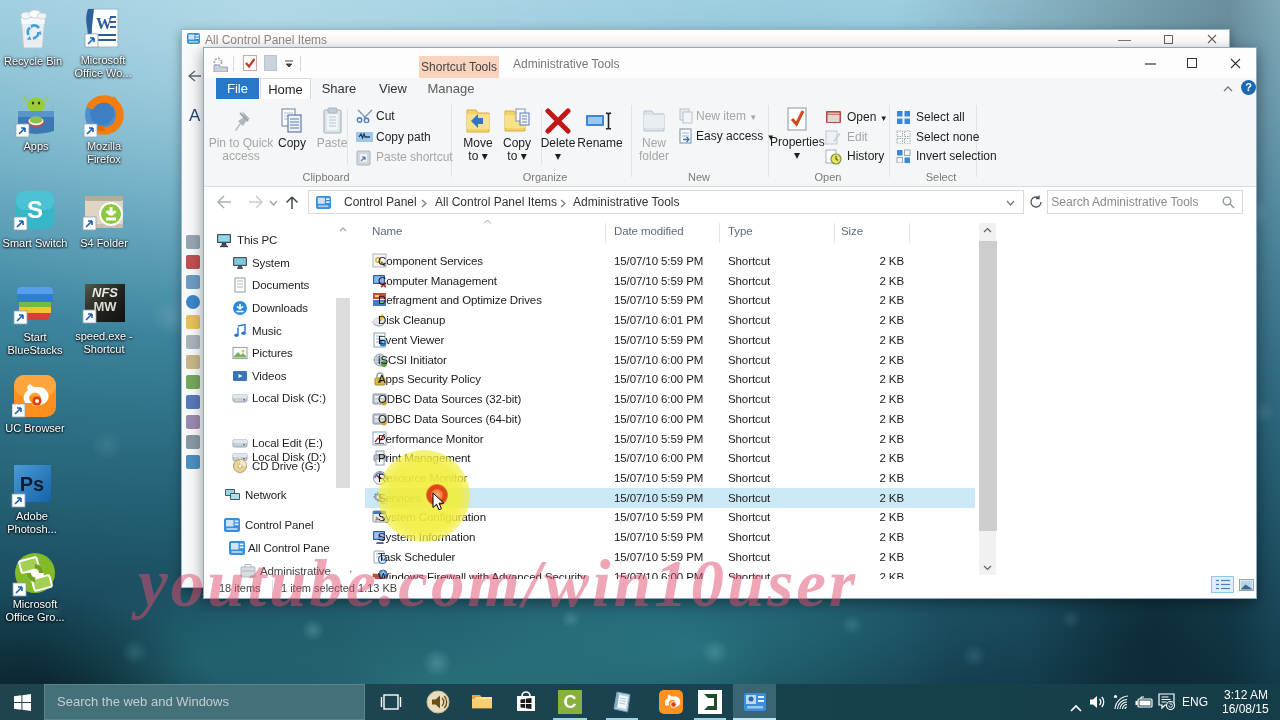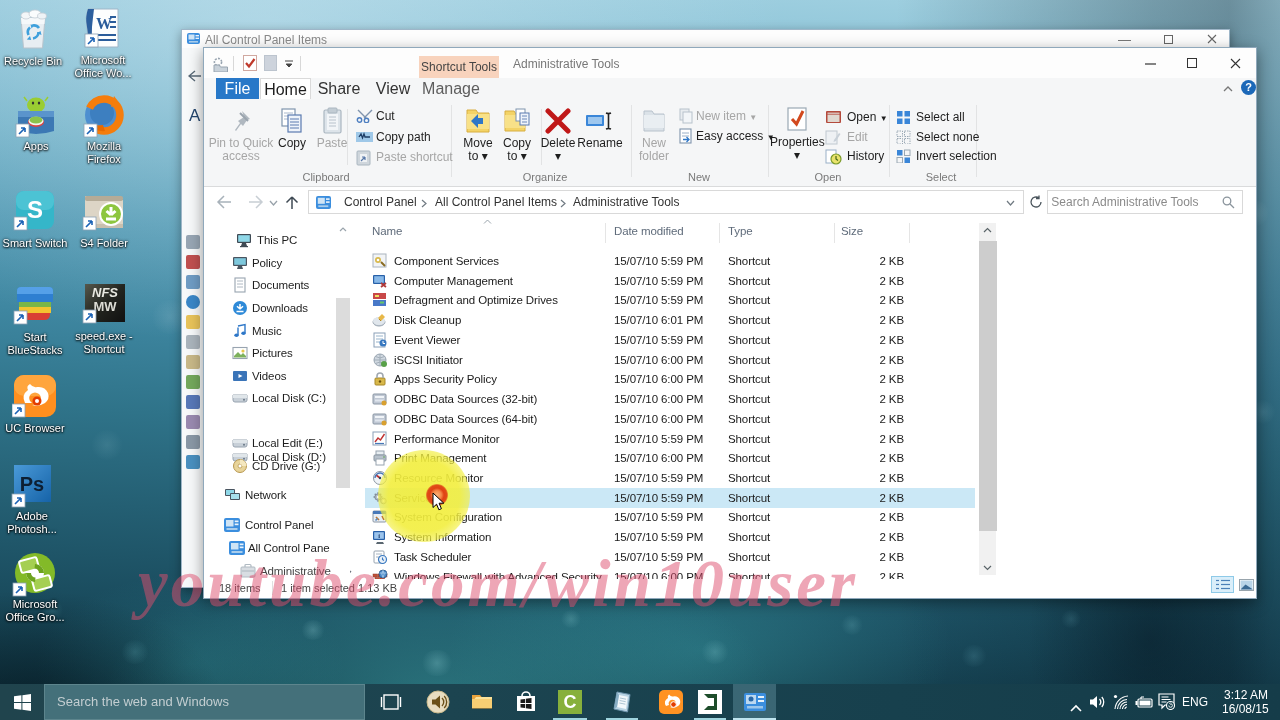--- a/index.html
+++ b/index.html
@@ -25,21 +25,21 @@
 
 
 #bgwin { position:absolute; left:181px; top:29px; width:1049px; height:559px; background:#f7f9fa; border:1px solid #9eb6c8; box-shadow:0 3px 10px rgba(0,0,0,.35); }
 #bgwin .tb { position:absolute; left:0; top:0; right:0; height:18px; background:#fdfdfd; }
 #fgwin { position:absolute; left:203px; top:47px; width:1054px; height:552px; background:#fff; border:1px solid #8fa8bb; box-shadow:0 4px 14px rgba(0,0,0,.4); font-size:12px; color:#222; }
 
 
 #titlebar { position:absolute; left:0; top:0; right:0; height:30px; background:#fdfdfd; }
 
 #tabrow { position:absolute; left:0; top:30px; right:0; height:21px; background:#f5f6f7; border-bottom:1px solid #f5f6f7; }
-.tab { position:absolute; top:0; height:28px; line-height:21px; text-align:center; color:#333; font-size:16px; }
+.tab { position:absolute; top:0; height:28px; line-height:21px; text-align:center; color:#333; font-size:13px; }
 
 #ribbon { position:absolute; left:0; top:51px; right:0; height:88px; background:#f5f6f7; border-bottom:1px solid #dadbdc; }
 .rsep { position:absolute; top:6px; height:72px; width:1px; background:#e2e3e4; }
 .glabel { position:absolute; top:72px; font-size:11px; color:#7a7a7a; text-align:center; }
 .bigbtn { position:absolute; top:8px; text-align:center; color:#1e1e1e; font-size:12px; }
 .bigbtn svg { display:block; margin:0 auto 2px; }
 .bigbtn .l { line-height:12.5px; }
 .dis { color:#a6a6a6 !important; }
 .srow { position:absolute; font-size:12px; color:#1e1e1e; white-space:nowrap; line-height:14px; }
 .ricon { position:absolute; }
@@ -51,21 +51,21 @@
 
 
 #main { position:absolute; left:0; top:169px; right:0; bottom:19px; background:#fff; overflow:hidden; }
 #nav { position:absolute; left:0; top:0; width:149px; bottom:0; font-size:11.5px; letter-spacing:-0.1px; color:#1e1e1e; }
 .nitem { position:absolute; white-space:nowrap; }
 #navsb { position:absolute; left:132px; top:4px; width:14px; bottom:2px; background:#fff; }
 #list { position:absolute; left:157px; top:0; right:0; bottom:0; }
 .hdr { position:absolute; top:8px; font-size:11.5px; letter-spacing:-0.1px; color:#5f6b7a; }
 .row { position:absolute; left:0px; height:20px; line-height:20px; font-size:11.5px; letter-spacing:-0.1px; color:#1a1a1a; white-space:nowrap; width:616px; }
 .row svg { position:absolute; left:11px; top:2px; }
-.row .nm { position:absolute; left:33px;text-align:right; }
+.row .nm { position:absolute; left:17px;text-align:right; }
 .row .dt { position:absolute; left:253px; }
 .row .tp { position:absolute; left:367px; }
 .row .sz { position:absolute; left:480px; width:63px; text-align:right; }
 #listsb { position:absolute; width:17px; background:#f1f1f1; }
 
 
 #status { position:absolute; left:0; bottom:0; right:0; height:19px; background:#fff; font-size:11px; color:#444; }
 
 
 #wm { position:absolute; left:138px; top:545px; white-space:nowrap; font-family:"Liberation Serif", serif; font-weight:bold; font-style:italic; font-size:67px; color:rgba(222,78,110,.5); z-index:60; letter-spacing:3px; }
@@ -550,31 +550,31 @@
       </svg>
     <div id="searchbox">&nbsp;Search Administrative Tools
       <svg width="13" height="13" viewBox="0 0 13 13" style="position:absolute;right:7px;top:5px;">
           <circle cx="5" cy="5" r="3.8" fill="none" stroke="#8a949c" stroke-width="1.3"></circle>
           <path d="M8 8 L12 12" stroke="#8a949c" stroke-width="1.3"></path>
         </svg>
     </div>
   </div>
   <div id="main">
     <div id="nav">
-      <div class="nitem" style="left:32px;top:15px;"><svg width="16" height="16" viewBox="0 0 16 16">
+      <div class="nitem" style="left:12px;top:15px;"><svg width="16" height="16" viewBox="0 0 16 16">
             <rect x="1" y="2" width="14" height="9" rx="1" fill="#3f4a54"></rect>
             <rect x="2.2" y="3.2" width="11.6" height="6.6" fill="#8fd8e8"></rect>
             <path d="M6 11 h4 l1 3 h-6 Z" fill="#3f4a54"></path>
             <rect x="4" y="14" width="8" height="1.2" fill="#3f4a54"></rect>
           </svg><span style="position:absolute;left:21px;top:2px;">This PC</span></div>
       <div class="nitem" style="left:28px;top:38px;"><svg width="16" height="16" viewBox="0 0 16 16">
             <rect x="1" y="2" width="14" height="9" rx="1" fill="#4a5560"></rect>
             <rect x="2.2" y="3.2" width="11.6" height="6.6" fill="#7ec8dc"></rect>
             <path d="M6 11 h4 l1 3 h-6 Z" fill="#4a5560"></path>
-          </svg><span style="position:absolute;left:20px;top:2px;">Policy</span></div>
+          </svg><span style="position:absolute;left:20px;top:2px;">System</span></div>
       <div class="nitem" style="left:28px;top:60px;"><svg width="16" height="16" viewBox="0 0 16 16">
             <rect x="3" y="1" width="10" height="14" fill="#fff" stroke="#98a4b0" stroke-width="1.1"></rect>
             <g stroke="#aeb8c2" stroke-width="1">
               <line x1="5" y1="4" x2="11" y2="4"></line>
               <line x1="5" y1="7" x2="11" y2="7"></line>
               <line x1="5" y1="10" x2="11" y2="10"></line>
             </g>
           </svg><span style="position:absolute;left:20px;top:2px;">Documents</span></div>
       <div class="nitem" style="left:28px;top:83px;"><svg width="16" height="16" viewBox="0 0 16 16">
             <circle cx="8" cy="8" r="7" fill="#2e8ad8"></circle>

